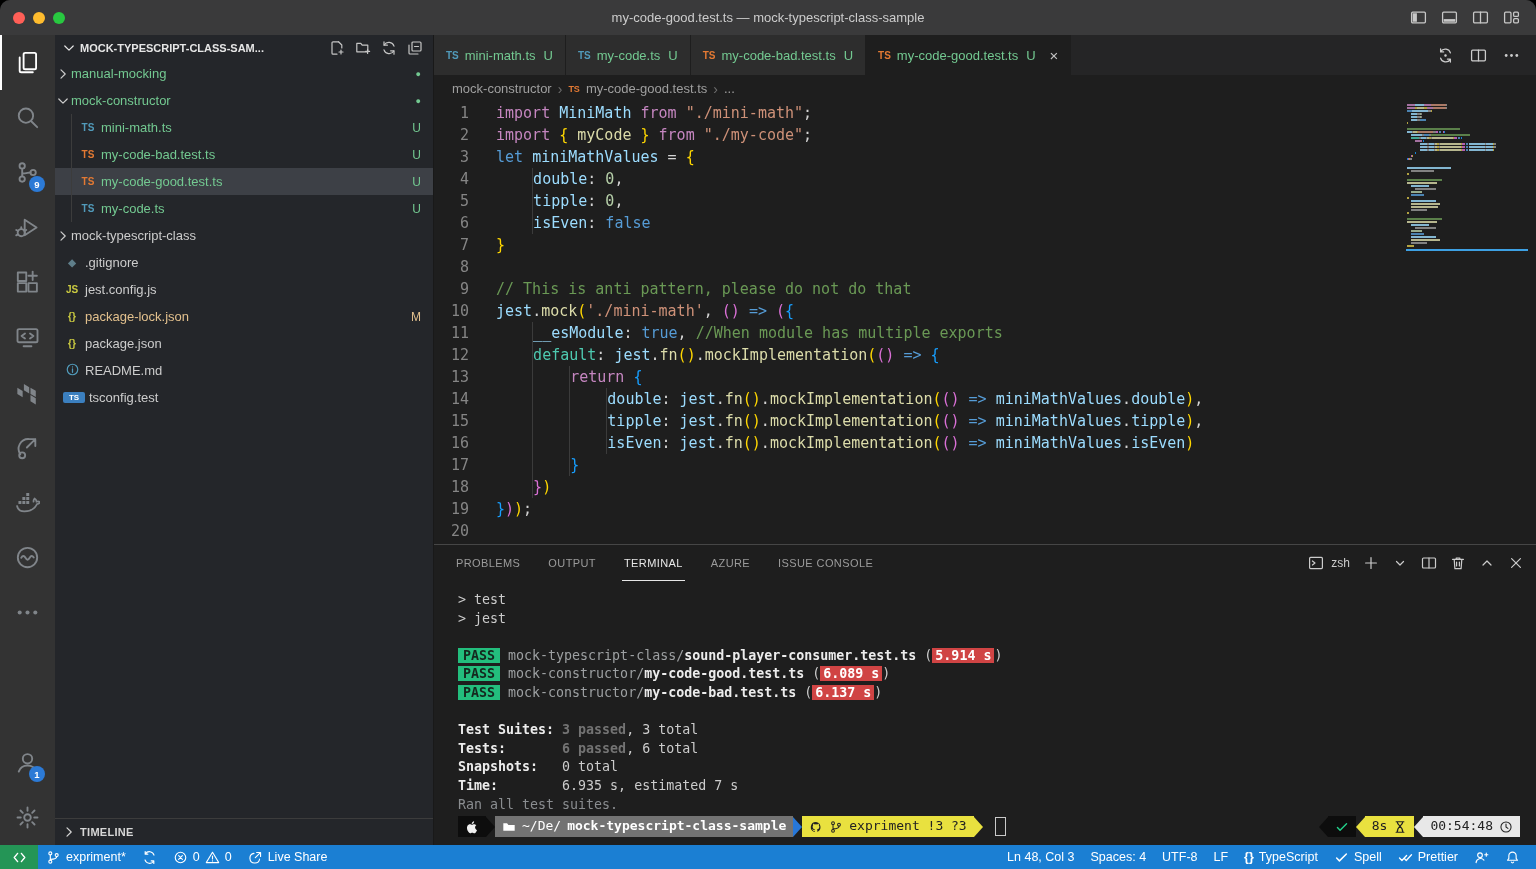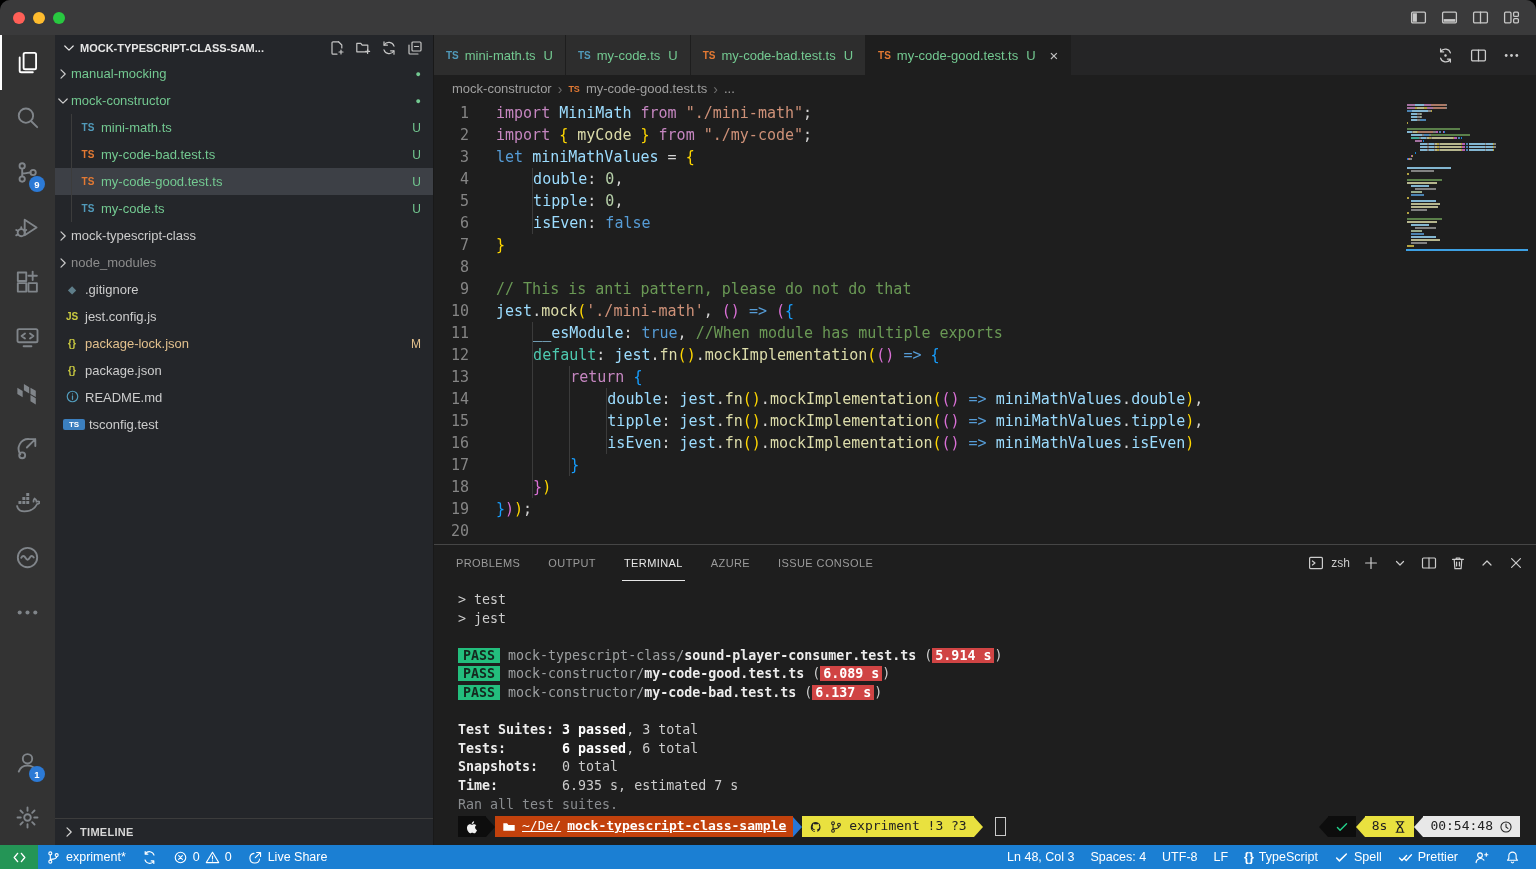--- a/index.html
+++ b/index.html
@@ -76,21 +76,21 @@
   .panelhead{height:36px;display:flex;align-items:center;flex:none;padding:0 12px 0 20px;}
   .ptabs{display:flex;gap:24px;height:100%;}
   .ptab{display:flex;align-items:center;font-size:11px;letter-spacing:.4px;color:#9b9b9b;cursor:pointer;border-bottom:1px solid transparent;padding:0 2px;}
   .ptab.active{color:#e7e7e7;border-bottom-color:#e7e7e7;}
   .panel-actions{margin-left:auto;display:flex;align-items:center;gap:13px;color:#cccccc;}
   .panel-actions .ic{width:16px;height:16px;cursor:pointer;}
   .panel-actions .shell{font-size:12px;color:#cccccc;margin-left:-6px;}
   .term{flex:1;padding:10px 16px 0 24px;font-family:"DejaVu Sans Mono","Liberation Mono",monospace;font-size:13.3px;line-height:18.6px;white-space:pre;color:#cccccc;overflow:hidden;display:flex;flex-direction:column;}
   .tline{height:18.6px;}
   .s-fg{color:#cccccc;} .s-bold{color:#ececec;font-weight:bold;} .s-dim{color:#9da0a2;}
-  .s-lbl{color:#ececec;font-weight:bold;} .s-green{color:#ffffff;font-weight:bold;} .s-muted{color:#8a8d90;}
+  .s-lbl{color:#ececec;font-weight:bold;} .s-green{color:#737373;font-weight:bold;} .s-muted{color:#8a8d90;}
   .s-pass{background:#23BE7D;color:#15271e;font-weight:bold;padding:0 5px;}
   .s-time{background:#D04444;color:#ffffff;font-weight:bold;padding:0 3px;}
   
   .promptline{margin-top:2px;display:flex;align-items:center;height:21px;}
   .pseg{display:inline-flex;align-items:center;gap:6px;height:21px;padding:0 7px;font-size:13px;font-weight:500;}
   .pseg .ic{width:14px;height:14px;}
   .pseg b{font-weight:bold;}
   .tri-r{width:0;height:0;border-top:10.5px solid transparent;border-bottom:10.5px solid transparent;border-left:9px solid transparent;}
   .tri-l{width:0;height:0;border-top:10.5px solid transparent;border-bottom:10.5px solid transparent;border-right:9px solid transparent;}
   .cursorbox{width:9px;height:17px;border:1.5px solid #c9c9c9;margin-left:12px;}
@@ -108,20 +108,21 @@
 <body>
 
 <div id="app">
 
   <div class="titlebar">
     <div class="traffic">
       <span class="tl-close"></span>
       <span class="tl-min"></span>
       <span class="tl-zoom"></span>
     </div>
+    <div class="tb-title">my-code-good.test.ts — mock-typescript-class-sample</div>
     <div class="tb-icons" id="tb-icons">
         <span class="ic" style="width: 17px; height: 17px;">
           <svg viewBox="0 0 16 16" fill="none" stroke="currentColor" stroke-width="1.2" stroke-linecap="round" stroke-linejoin="round">
             <rect x="1.5" y="3" width="13" height="10" rx="1"></rect>
             <path fill="currentColor" stroke="none" d="M2.5 4h4v8h-4z"></path>
           </svg>
         </span>
         <span class="ic" style="width: 17px; height: 17px;">
           <svg viewBox="0 0 16 16" fill="none" stroke="currentColor" stroke-width="1.2" stroke-linecap="round" stroke-linejoin="round">
             <rect x="1.5" y="3" width="13" height="10" rx="1"></rect>
@@ -339,28 +340,20 @@
             <span class="t-green">my-code.ts</span>
             <span class="tbadge " style="color: rgb(115, 201, 145);">U</span>
           </div>
           <div class="trow">
             <span class="ic" style="width: 16px; height: 16px;">
               <svg viewBox="0 0 16 16" fill="none" stroke="currentColor" stroke-width="1.2" stroke-linecap="round" stroke-linejoin="round">
                 <path d="M6 3.8L10.2 8 6 12.2"></path>
               </svg>
             </span>
             <span class="t-default">mock-typescript-class</span>
-          </div>
-          <div class="trow">
-            <span class="ic" style="width: 16px; height: 16px;">
-              <svg viewBox="0 0 16 16" fill="none" stroke="currentColor" stroke-width="1.2" stroke-linecap="round" stroke-linejoin="round">
-                <path d="M6 3.8L10.2 8 6 12.2"></path>
-              </svg>
-            </span>
-            <span class="t-muted">node_modules</span>
           </div>
           <div class="trow">
             <span class="fic txtic" style="color: rgb(95, 126, 138);">◆</span>
             <span class="t-default">.gitignore</span>
           </div>
           <div class="trow">
             <span class="fic txtic" style="color: rgb(203, 203, 65);">JS</span>
             <span class="t-default">jest.config.js</span>
           </div>
           <div class="trow">
@@ -554,21 +547,21 @@
               </span>
               <span class="ic" style="width: 16px; height: 16px;">
                 <svg viewBox="0 0 16 16" fill="none" stroke="currentColor" stroke-width="1.2" stroke-linecap="round" stroke-linejoin="round">
                   <path d="M3.6 3.6l8.8 8.8M12.4 3.6l-8.8 8.8"></path>
                 </svg>
               </span>
             </div>
         </div>
         <div class="term" id="term"><div class="tline"><span class="s-fg">&gt; test</span></div><div class="tline"><span class="s-fg">&gt; jest</span></div><div class="tline"></div><div class="tline"><span class="s-pass">PASS</span><span class="s-fg"> </span><span class="s-dim">mock-typescript-class/</span><span class="s-bold">sound-player-consumer.test.ts</span><span class="s-fg"> (</span><span class="s-time">5.914 s</span><span class="s-fg">)</span></div><div class="tline"><span class="s-pass">PASS</span><span class="s-fg"> </span><span class="s-dim">mock-constructor/</span><span class="s-bold">my-code-good.test.ts</span><span class="s-fg"> (</span><span class="s-time">6.089 s</span><span class="s-fg">)</span></div><div class="tline"><span class="s-pass">PASS</span><span class="s-fg"> </span><span class="s-dim">mock-constructor/</span><span class="s-bold">my-code-bad.test.ts</span><span class="s-fg"> (</span><span class="s-time">6.137 s</span><span class="s-fg">)</span></div><div class="tline"></div><div class="tline"><span class="s-lbl">Test Suites: </span><span class="s-green">3 passed</span><span class="s-fg">, 3 total</span></div><div class="tline"><span class="s-lbl">Tests:       </span><span class="s-green">6 passed</span><span class="s-fg">, 6 total</span></div><div class="tline"><span class="s-lbl">Snapshots:   </span><span class="s-fg">0 total</span></div><div class="tline"><span class="s-lbl">Time:        </span><span class="s-fg">6.935 s, estimated 7 s</span></div><div class="tline"><span class="s-muted">Ran all test suites.</span></div><div class="promptline"><span class="pseg" style="background: rgb(13, 13, 13); color: rgb(240, 240, 240);"><span class="ic" style="width: 14px; height: 14px;"><svg viewBox="0 0 16 16">
                     <path fill="currentColor" d="M11.5 8.5c0-1.7 1.4-2.5 1.4-2.5-.8-1.1-2-1.2-2.4-1.2-1-.1-2 .6-2.5.6s-1.4-.6-2.3-.6c-1.2 0-2.3.7-2.9 1.8-1.2 2.1-.3 5.2 1 6.9.6.8 1.3 1.7 2.2 1.7s1.2-.6 2.3-.6 1.4.6 2.3.6 1.5-.8 2.1-1.6c.7-1 1-1.9 1-2 0 0-2-.8-2.2-3.1zM9.7 3.6c.5-.6.8-1.4.7-2.2-.7 0-1.5.5-2 1.1-.4.5-.8 1.3-.7 2.1.8.1 1.6-.4 2-1z"></path>
-                  </svg></span></span><span class="tri-r" style="border-left-color: rgb(13, 13, 13);"></span><span class="pseg" style="background: #c2410c; color: rgb(255, 255, 255); text-decoration: underline;"><span class="ic" style="width: 14px; height: 14px;"><svg viewBox="0 0 16 16">
+                  </svg></span></span><span class="tri-r" style="border-left-color: rgb(13, 13, 13);"></span><span class="pseg" style="background: #737373; color: rgb(255, 255, 255);"><span class="ic" style="width: 14px; height: 14px;"><svg viewBox="0 0 16 16">
                     <path fill="currentColor" d="M1.5 3.8h4.3l1.5 1.8h7.2v6.8H1.5z"></path>
                   </svg></span><span>~/De/</span><b>mock-typescript-class-sample</b></span><span class="tri-r" style="border-left-color: rgb(39, 119, 216);"></span><span class="pseg" style="background: rgb(233, 225, 63); color: rgb(34, 34, 34);"><span class="ic" style="width: 14px; height: 14px;"><svg viewBox="0 0 16 16">
                     <path fill="currentColor" d="M8 2.2a5.9 5.9 0 0 0-1.9 11.5c.3.1.4-.1.4-.3v-1c-1.6.4-2-.8-2-.8-.3-.7-.7-.9-.7-.9-.5-.4 0-.4 0-.4.6 0 .9.6.9.6.5 1 1.4.7 1.8.5 0-.4.2-.7.4-.8-1.3-.2-2.7-.7-2.7-3 0-.6.2-1.2.6-1.6-.1-.2-.3-.8.1-1.6 0 0 .5-.2 1.6.6a5.5 5.5 0 0 1 3 0c1.1-.8 1.6-.6 1.6-.6.4.8.2 1.4.1 1.6.4.4.6 1 .6 1.6 0 2.3-1.4 2.8-2.7 3 .2.2.4.6.4 1.1v1.3c0 .2.1.4.4.3A5.9 5.9 0 0 0 8 2.2z"></path>
                   </svg></span><span class="ic" style="width: 14px; height: 14px;"><svg viewBox="0 0 16 16" fill="none" stroke="currentColor" stroke-width="1.2" stroke-linecap="round" stroke-linejoin="round">
                     <circle cx="4.6" cy="3.6" r="1.6"></circle>
                     <circle cx="4.6" cy="12.4" r="1.6"></circle>
                     <circle cx="11.4" cy="5.4" r="1.6"></circle>
                     <path d="M4.6 5.2v5.6M11.4 7c0 2.4-2.6 3-6.8 3"></path>
                   </svg></span><span>expriment !3 ?3</span></span><span class="tri-r" style="border-left-color: rgb(233, 225, 63);"></span><span class="cursorbox"></span><span class="pr-right"><span class="tri-l" style="border-right-color: rgb(13, 13, 13);"></span><span class="pseg" style="background: rgb(13, 13, 13); color: rgb(35, 209, 139);"><span class="ic" style="width: 14px; height: 14px;"><svg viewBox="0 0 16 16" fill="none" stroke="currentColor" stroke-width="1.6" stroke-linecap="round" stroke-linejoin="round">
                       <path d="M2.8 8.6l3 3 7.4-7.4"></path>

